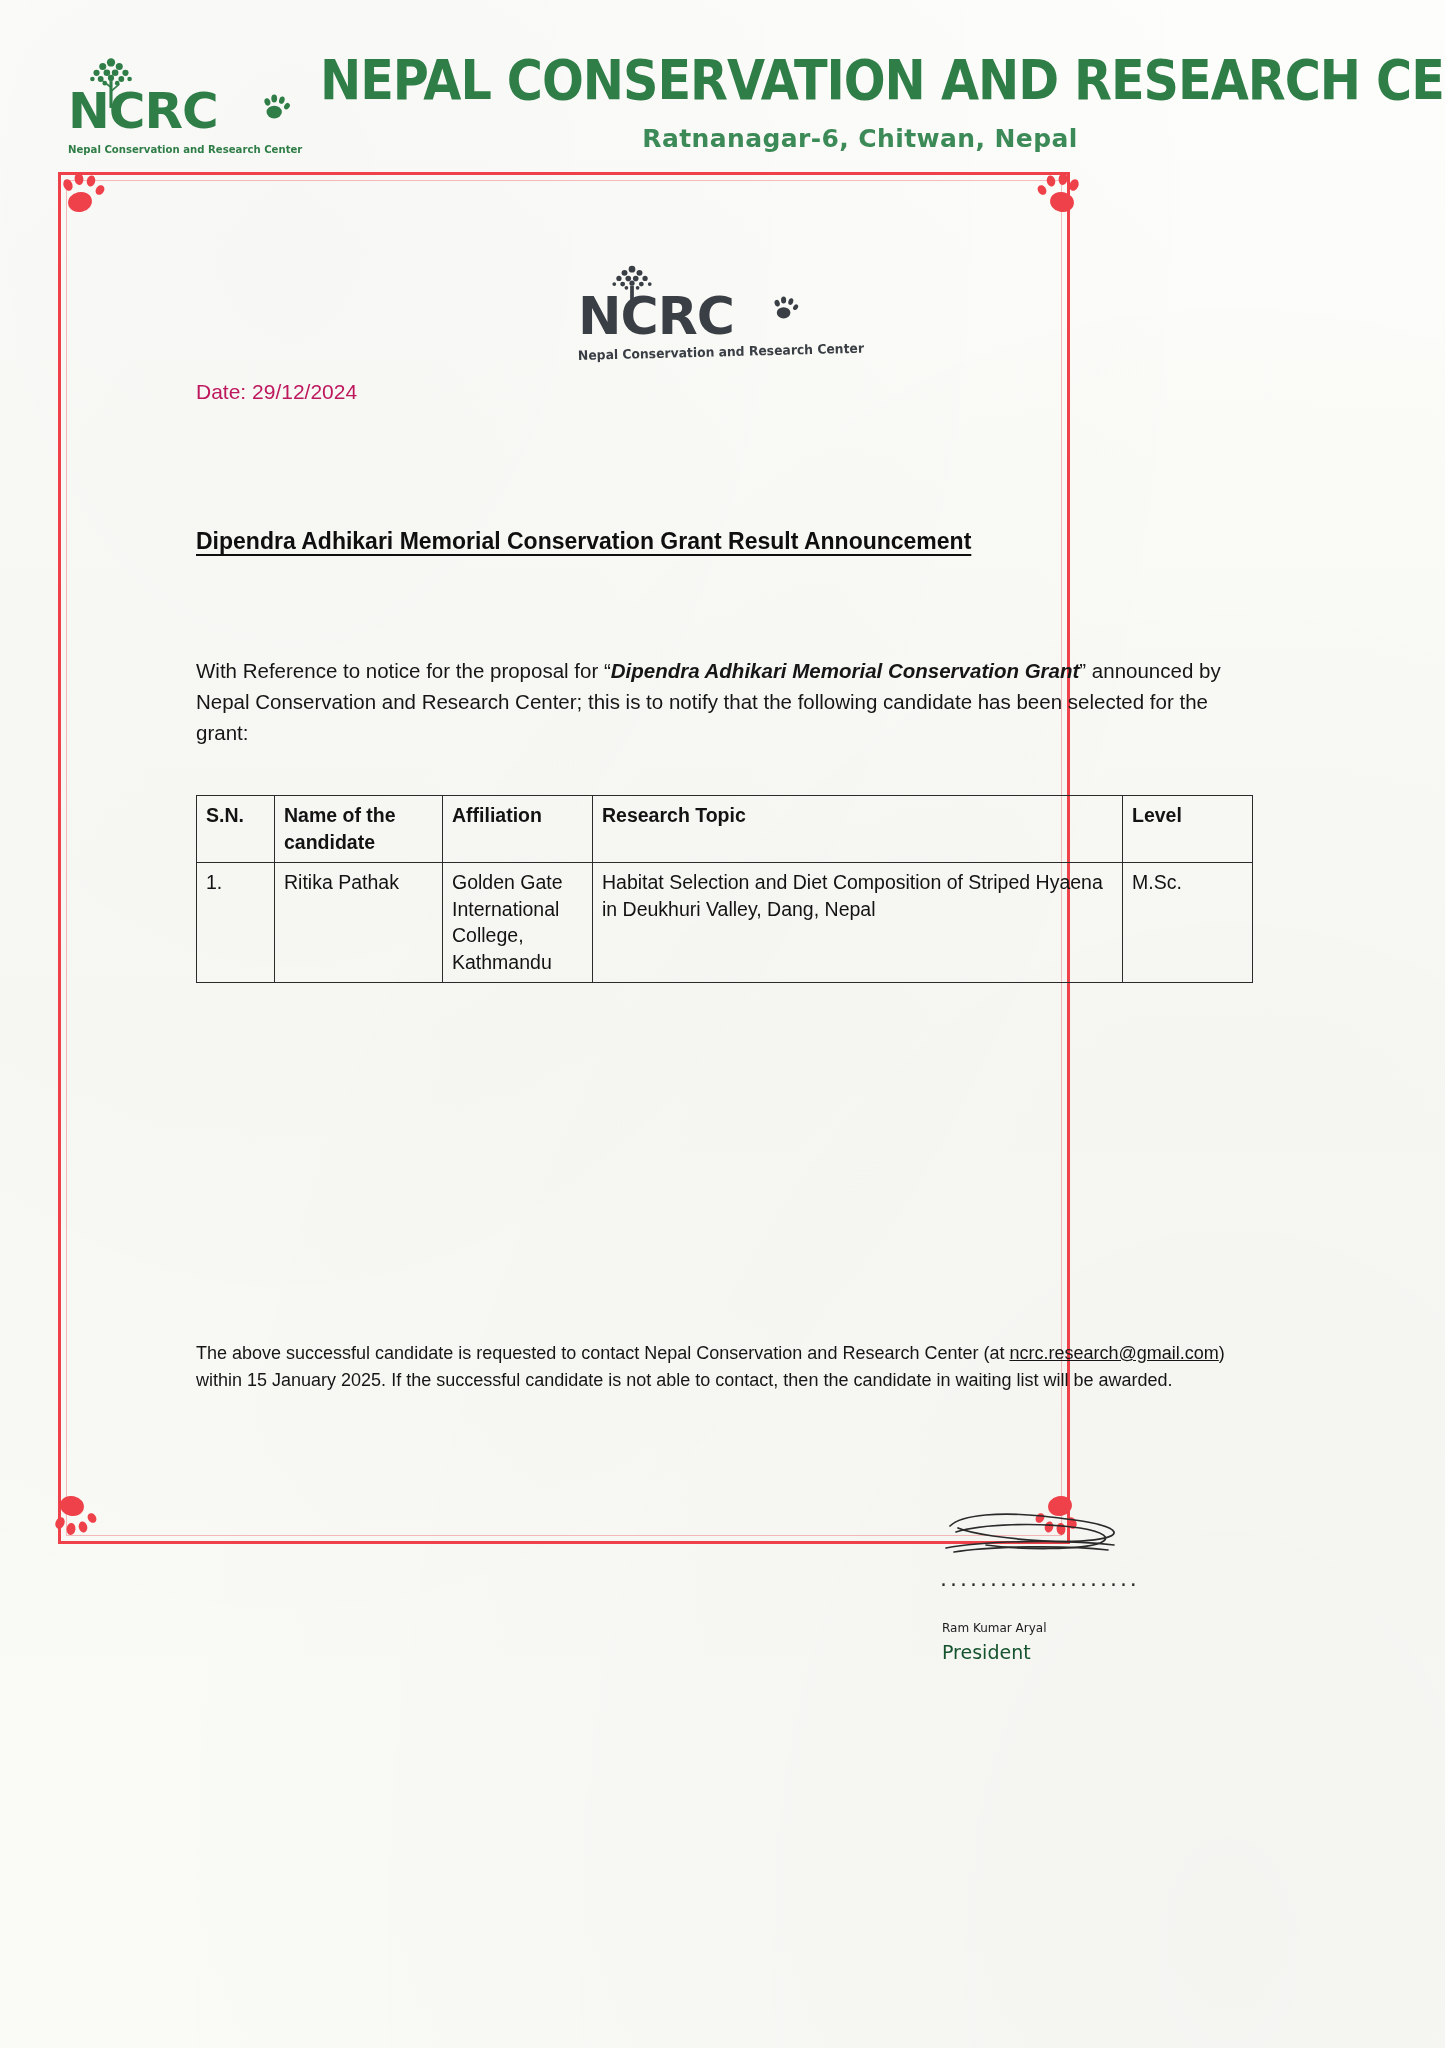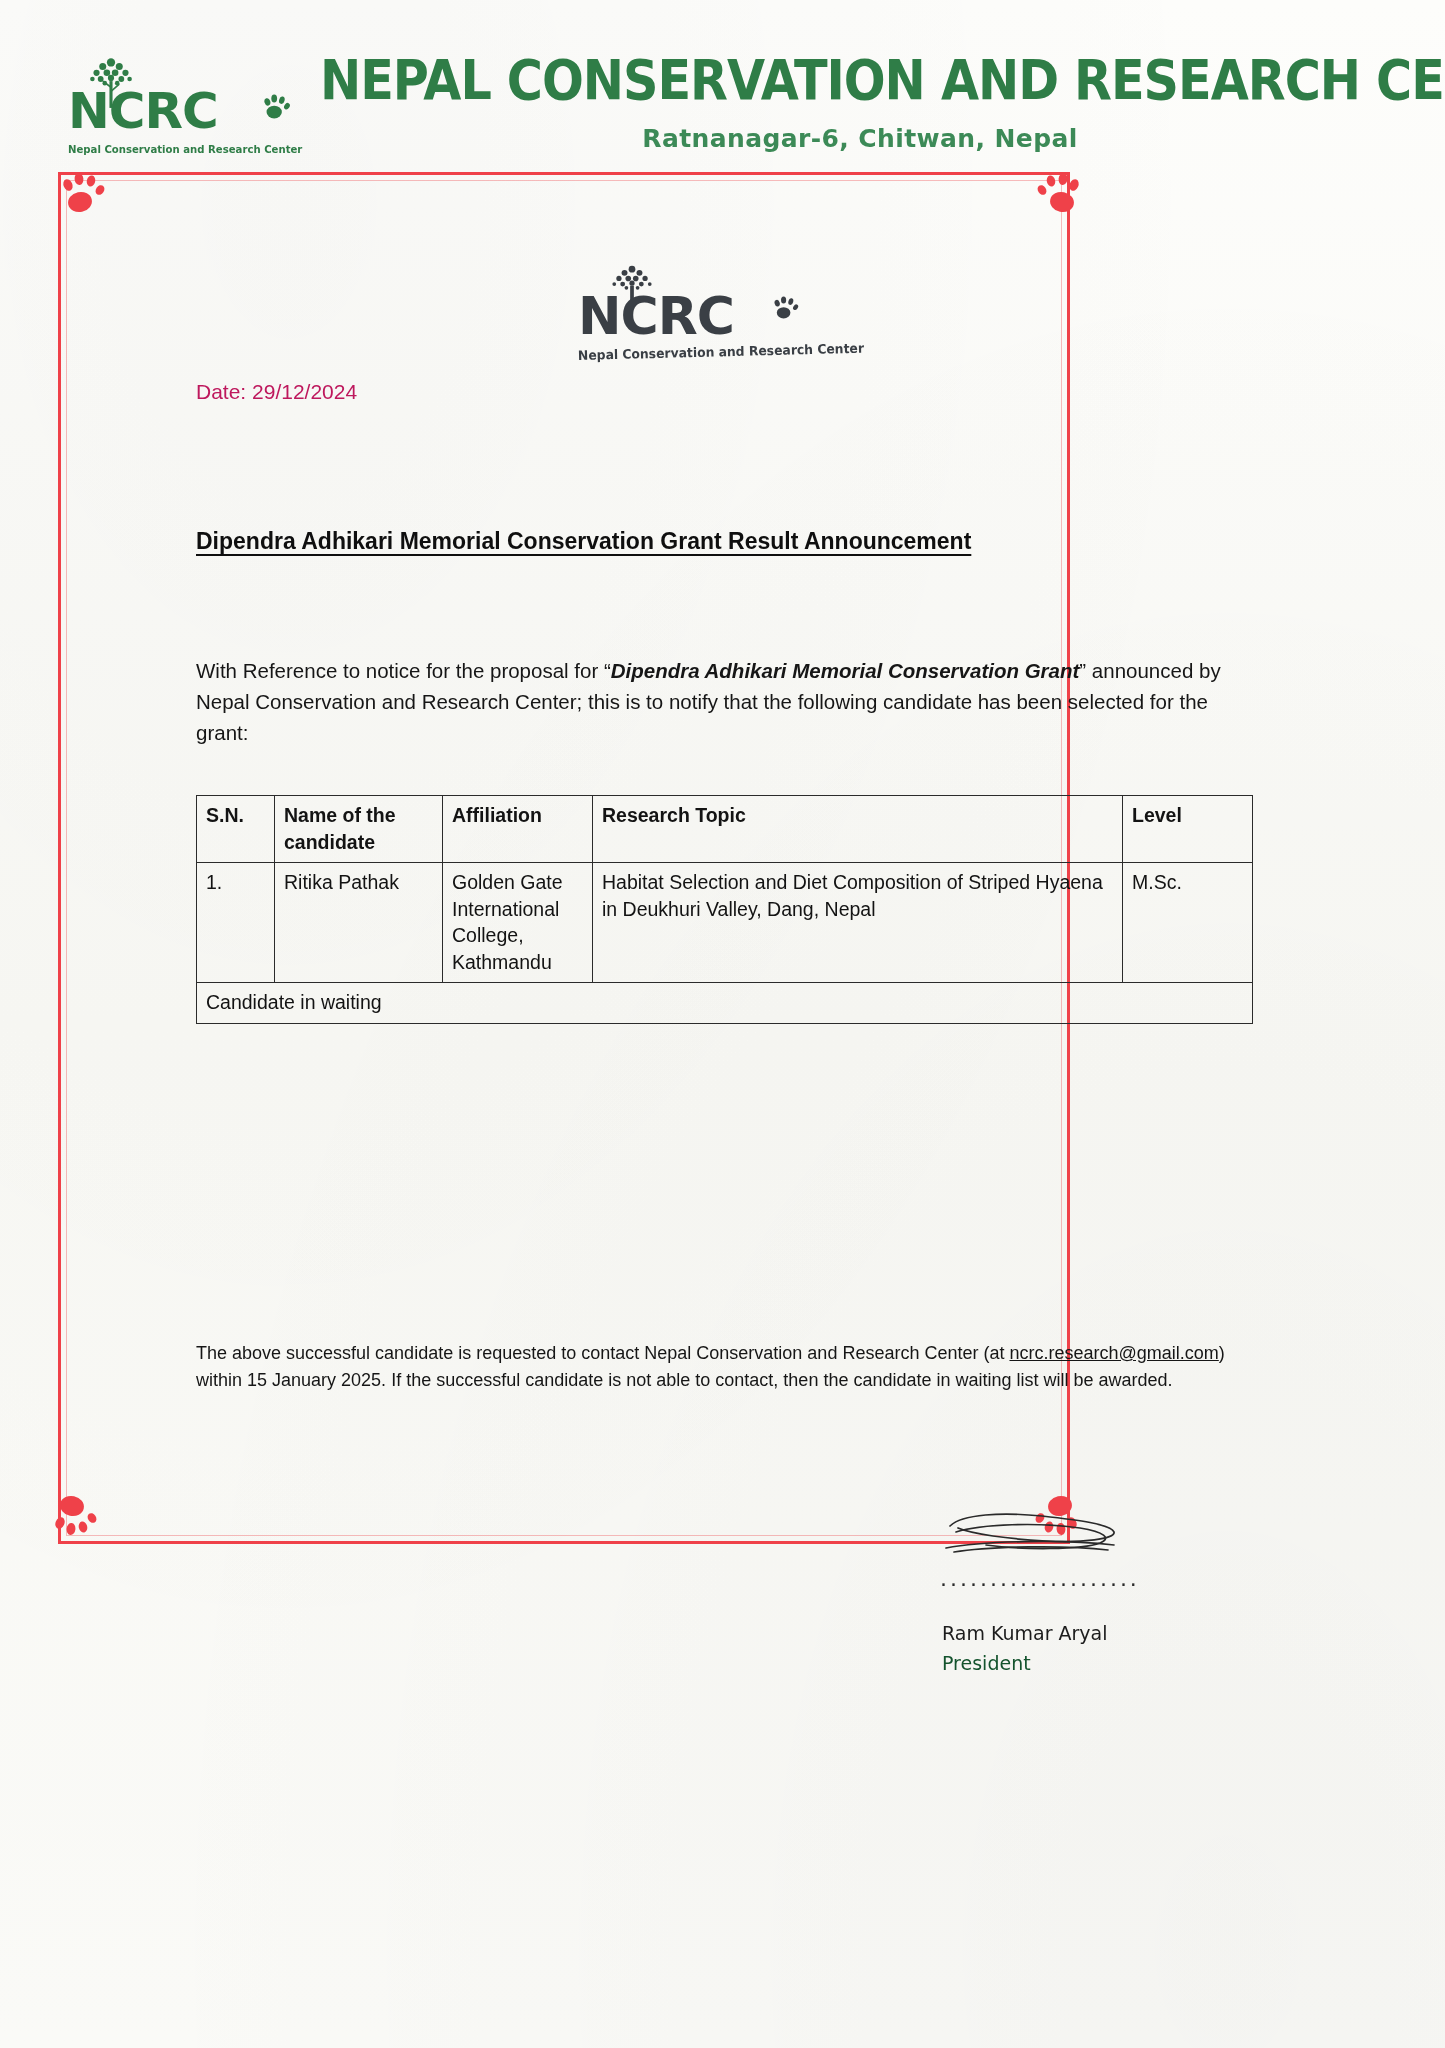--- a/index.html
+++ b/index.html
@@ -287,21 +287,21 @@
     font-size: 22px;
     letter-spacing: 3px;
     color: #2a2a2a;
     font-family: "DejaVu Sans", sans-serif;
     line-height: 0.6;
   }
   .sign-name {
     margin-top: 34px;
     margin-left: 12px;
     font-family: "DejaVu Sans", sans-serif;
-    font-size: 19px;
+    font-size: 12px;
     color: #1c1c1c;
     line-height: 1.55;
   }
   .sign-role {
     margin-left: 12px;
     font-family: "DejaVu Sans", sans-serif;
     font-size: 19px;
     color: #14532d;
     line-height: 1.55;
   }
@@ -450,23 +450,20 @@
         </tr>
       </thead>
       <tbody>
         <tr>
           <td>1.</td>
           <td>Ritika Pathak</td>
           <td>Golden Gate International College, Kathmandu</td>
           <td>Habitat Selection and Diet Composition of Striped Hyaena in Deukhuri Valley, Dang, Nepal</td>
           <td>M.Sc.</td>
         </tr>
-        <tr>
-          <td class="waiting-cell" colspan="5">Candidate in waiting</td>
-        </tr>
       </tbody>
     </table>
 
     <p class="closing"><span>The above successful candidate is requested to contact Nepal Conservation and Research Center (at </span><span class="email">ncrc.research@gmail.com</span><span>) within 15 January 2025. If the successful candidate is not able to contact, then the candidate in waiting list will be awarded.</span></p>
 
     <div class="sign-block">
       <svg class="sign-scribble" viewBox="0 0 180 62">
         <g fill="none" stroke="#2a2a2a" stroke-width="1.7" stroke-linecap="round">
           <path d="M8 18 C20 6, 60 4, 100 8 C136 12, 168 16, 172 24 C174 31, 140 35, 104 33 C66 31, 30 26, 16 20"></path>
           <path d="M14 24 C40 16, 96 14, 138 20 C162 24, 170 30, 158 35 C140 42, 80 42, 44 37"></path>

